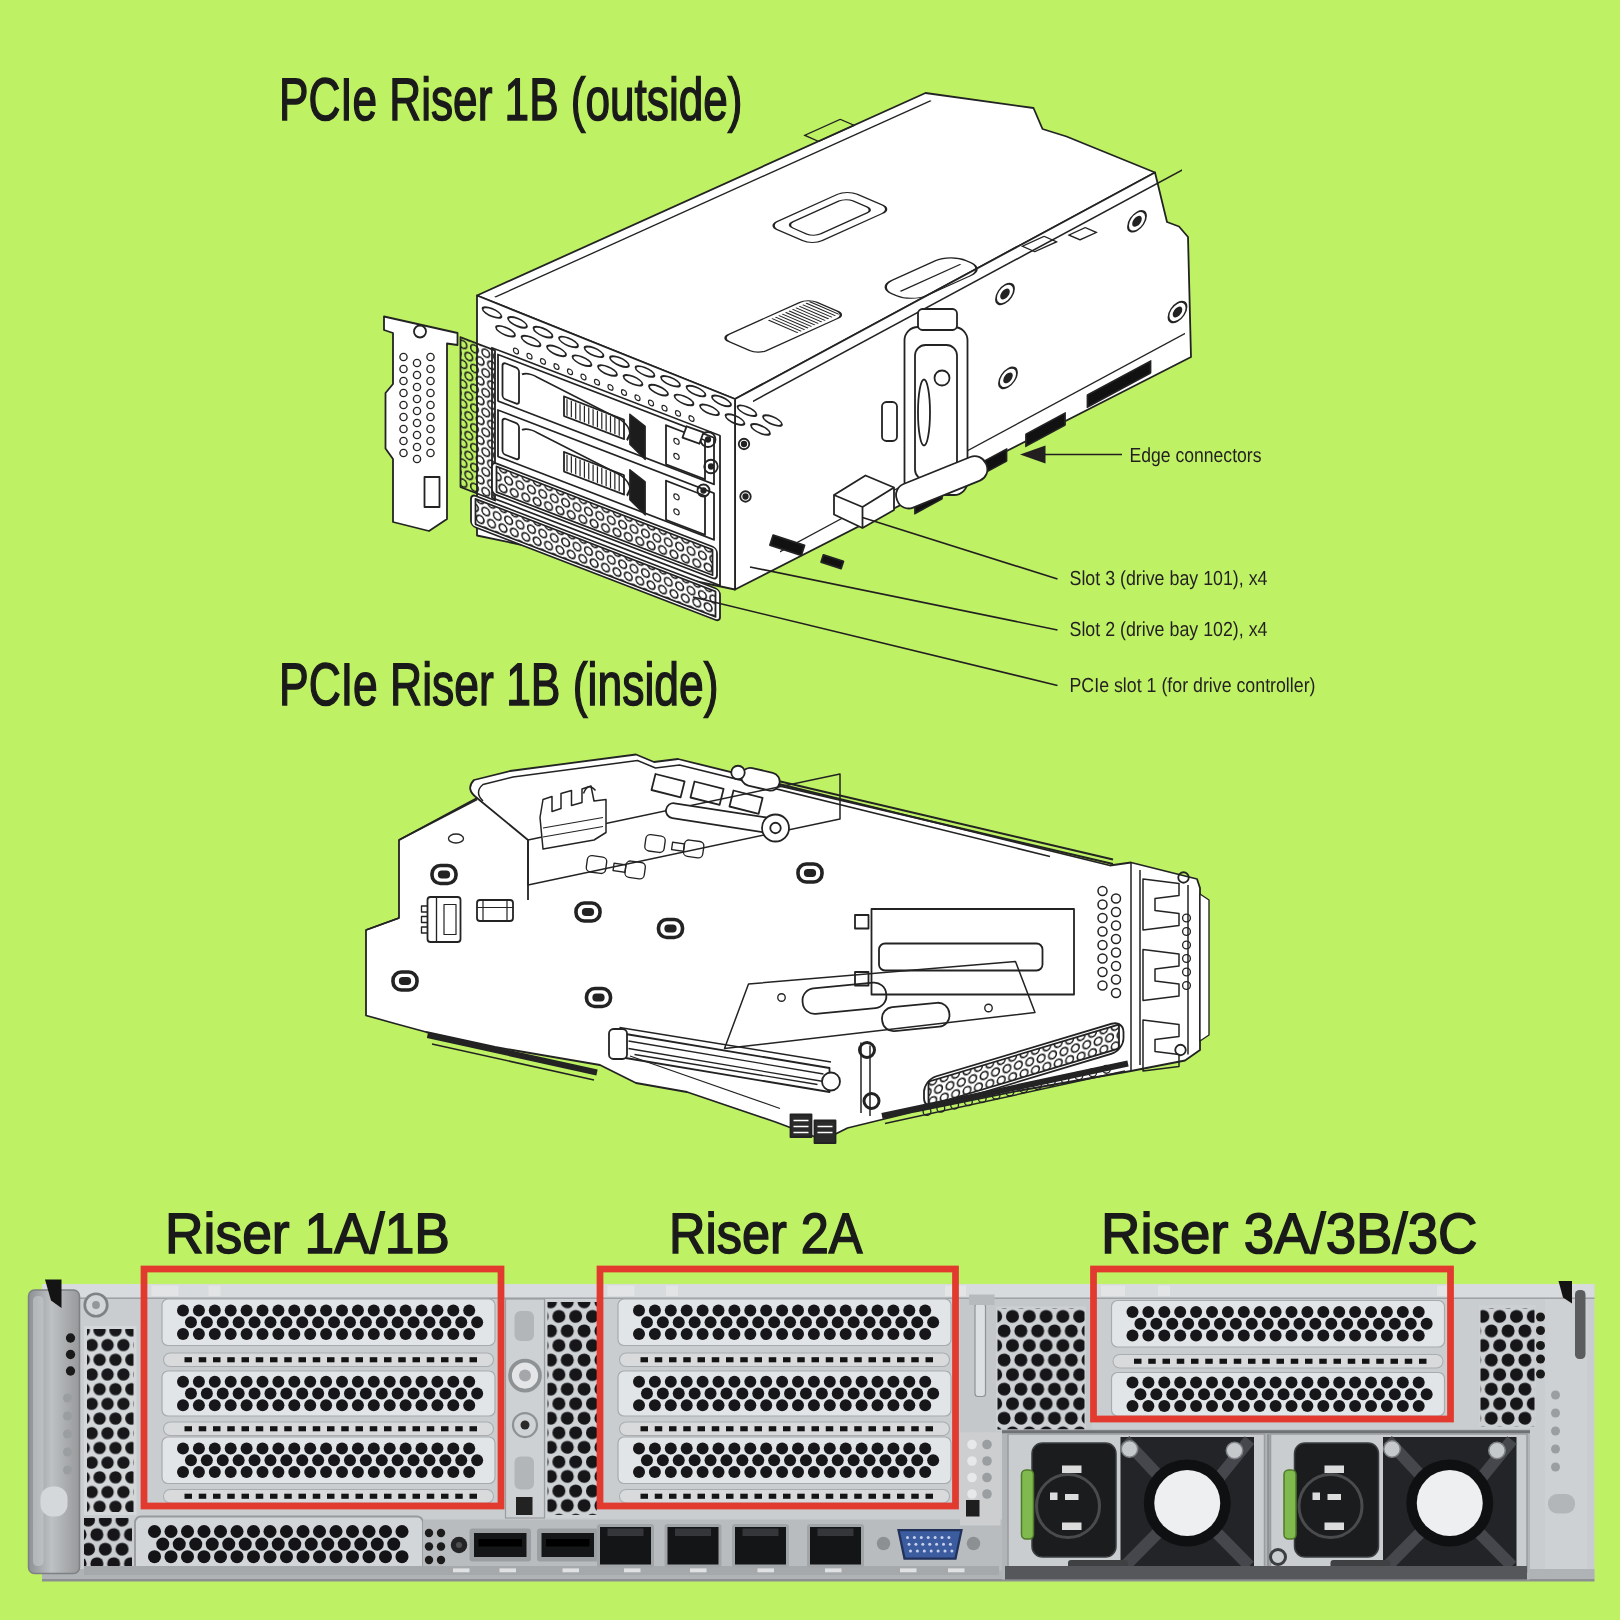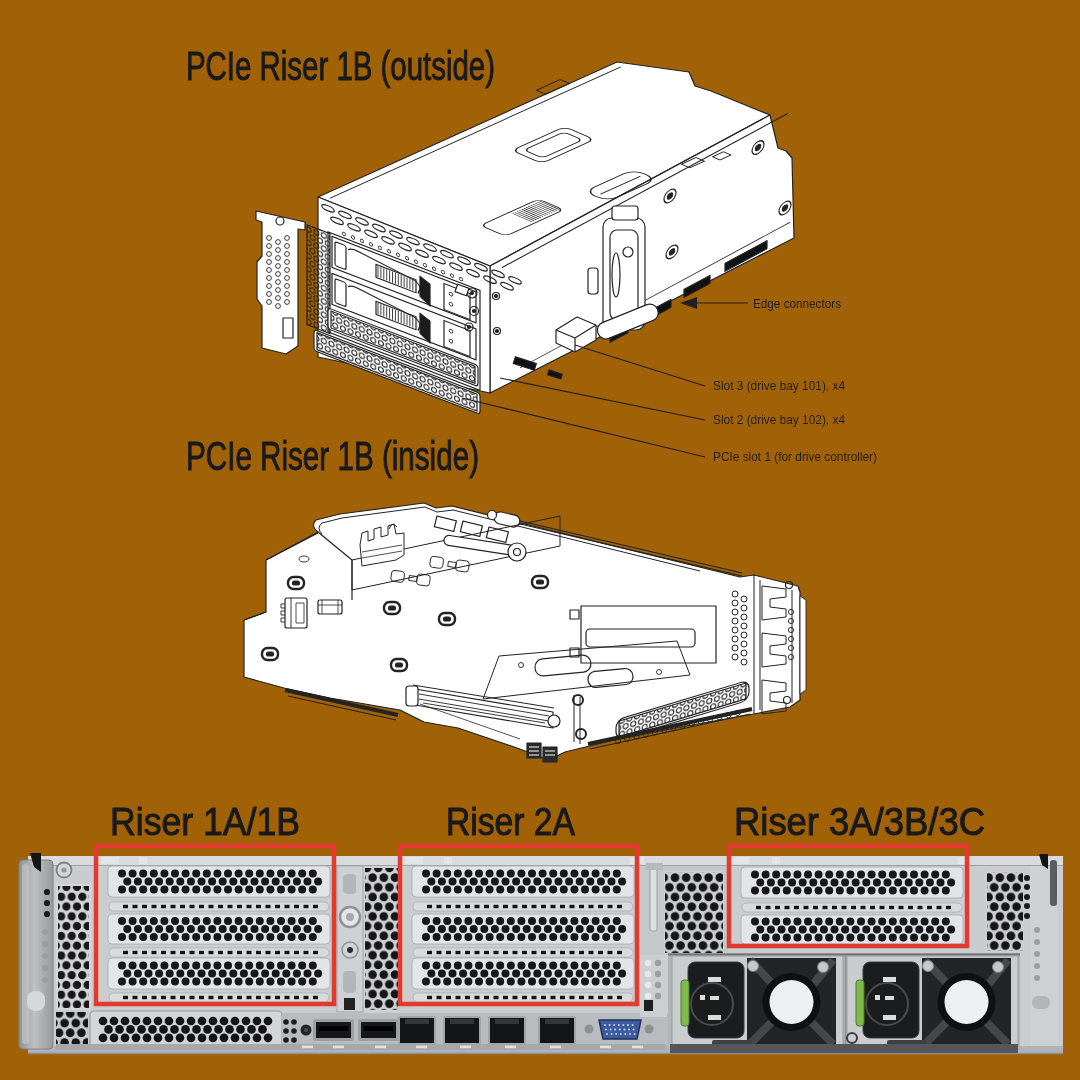--- a/index.html
+++ b/index.html
@@ -1,15 +1,15 @@
 <!DOCTYPE html>
 <html><head><meta charset="utf-8">
 <style>
 html,body{margin:0;padding:0;background:#fff;}
-#page{position:relative;width:1080px;height:1080px;background:#a16207;overflow:hidden;}
+#page{position:relative;width:1080px;height:1080px;background:#bef264;overflow:hidden;}
 </style></head>
 <body>
 <div id="page">
 <svg width="1080" height="1080" viewBox="0 0 1080 1080" xmlns="http://www.w3.org/2000/svg">
 <defs>
 <pattern id="hx" width="10.6" height="19.6" patternUnits="userSpaceOnUse">
  <circle cx="2.8" cy="4.9" r="4.15" fill="#18181a"></circle>
  <circle cx="13.4" cy="4.9" r="4.15" fill="#18181a"></circle>
  <circle cx="8.1" cy="14.7" r="4.15" fill="#18181a"></circle>
  <circle cx="-2.5" cy="14.7" r="4.15" fill="#18181a"></circle>

